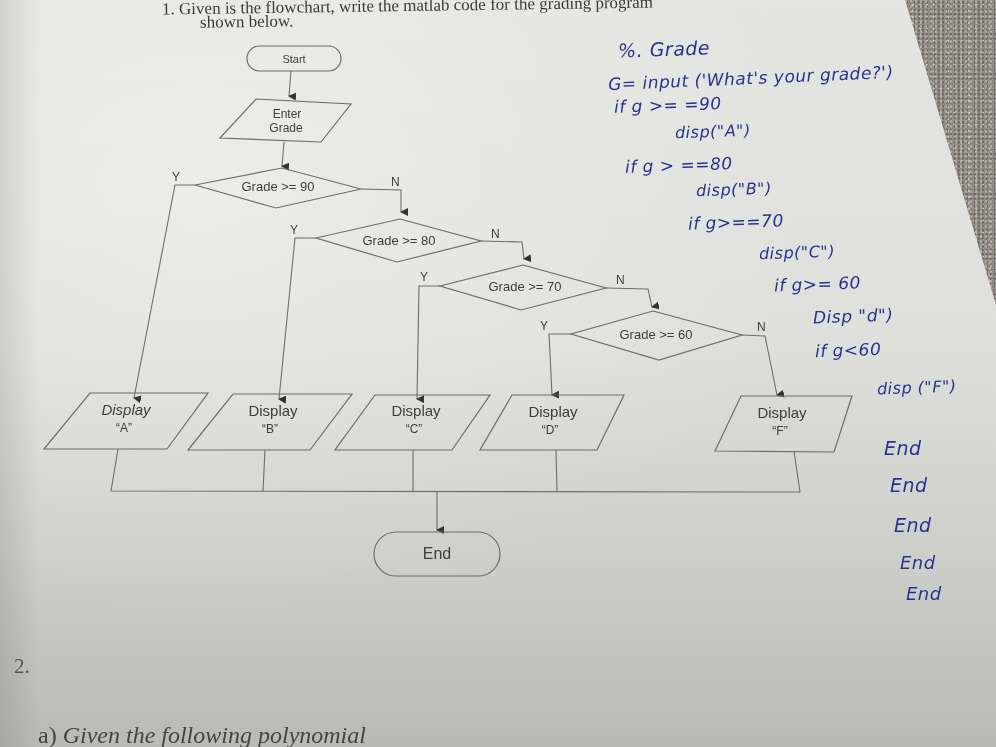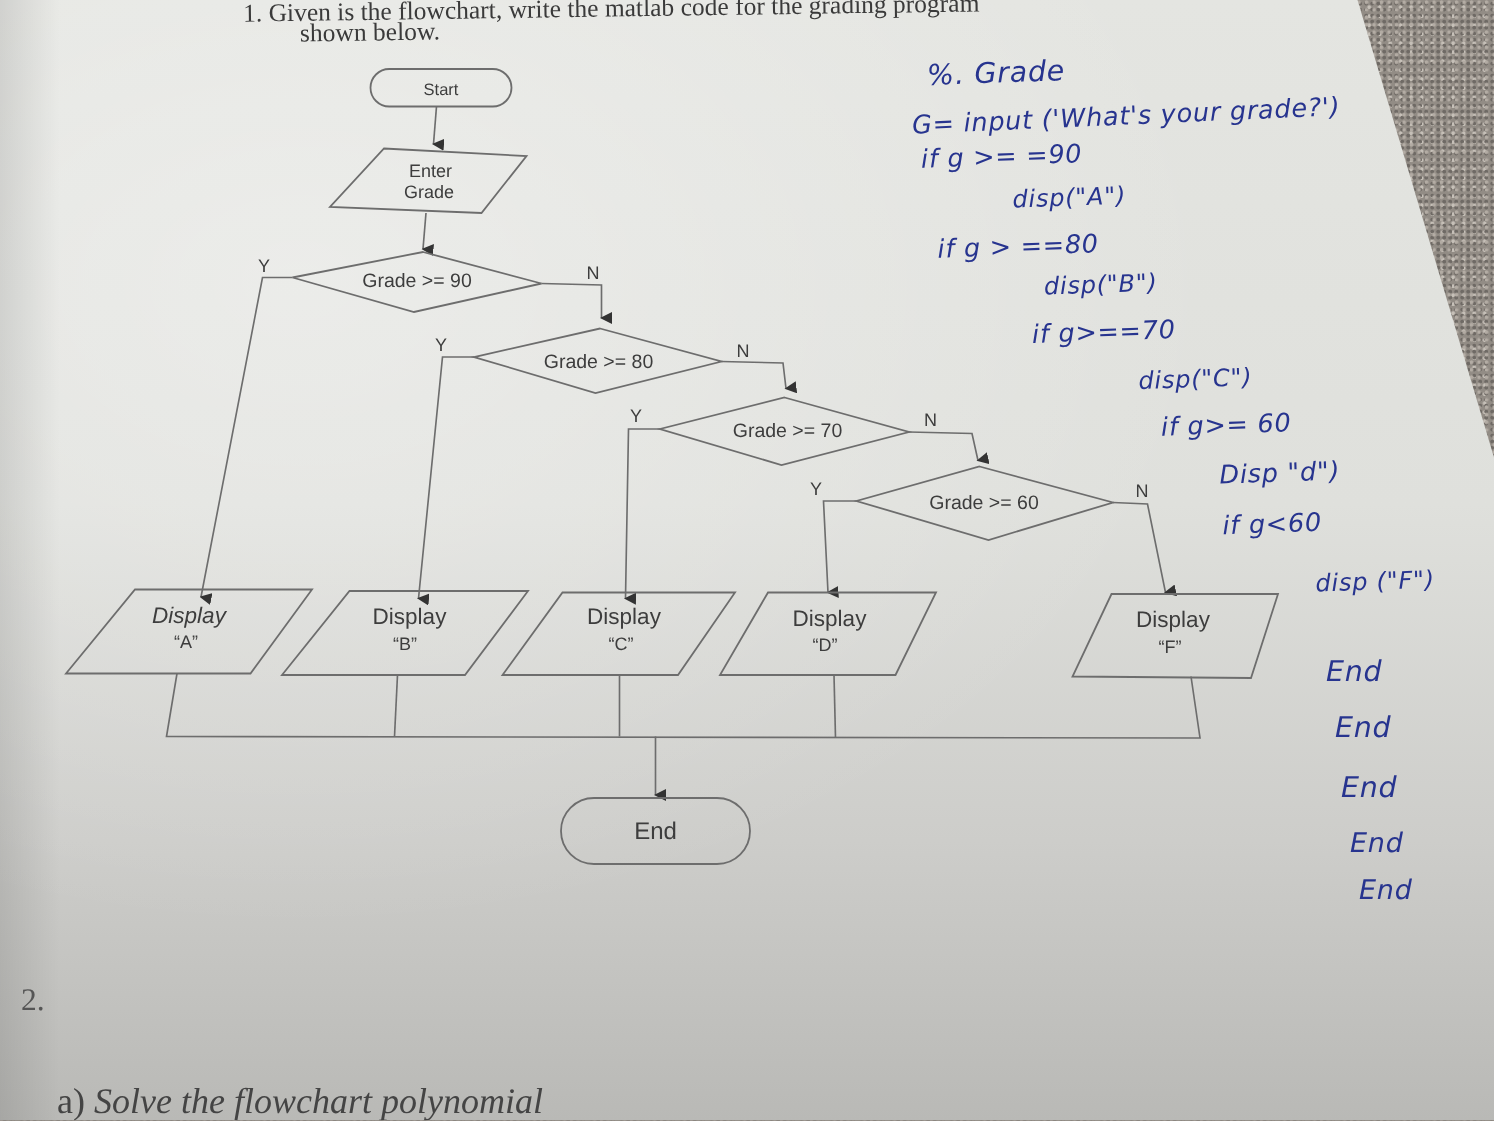--- a/index.html
+++ b/index.html
@@ -178,14 +178,14 @@
     <div class="hand" style="left:815px;top:340px;font-size:17px;transform:rotate(-2deg);">if g&lt;60</div>
     <div class="hand" style="left:877px;top:378px;font-size:16px;transform:rotate(-2deg);">disp ("F")</div>
     <div class="hand" style="left:884px;top:437px;font-size:19px;">End</div>
     <div class="hand" style="left:890px;top:474px;font-size:19px;">End</div>
     <div class="hand" style="left:894px;top:514px;font-size:19px;">End</div>
     <div class="hand" style="left:900px;top:552px;font-size:18px;">End</div>
     <div class="hand" style="left:906px;top:583px;font-size:18px;">End</div>
   </div>
 
   <div class="printed" id="q2-number">2.</div>
-  <div class="printed" id="q2a-text"><span class="label">a)</span> <span>Solve the flowchart polynomial</span></div>
+  <div class="printed" id="q2a-text"><span class="label">a)</span> <span>Given the following polynomial</span></div>
 </div>
 
 </body></html>

